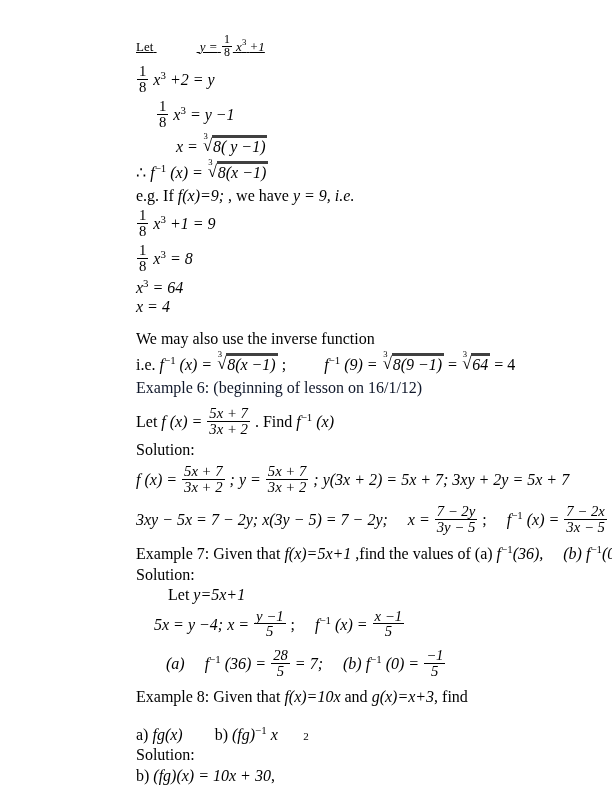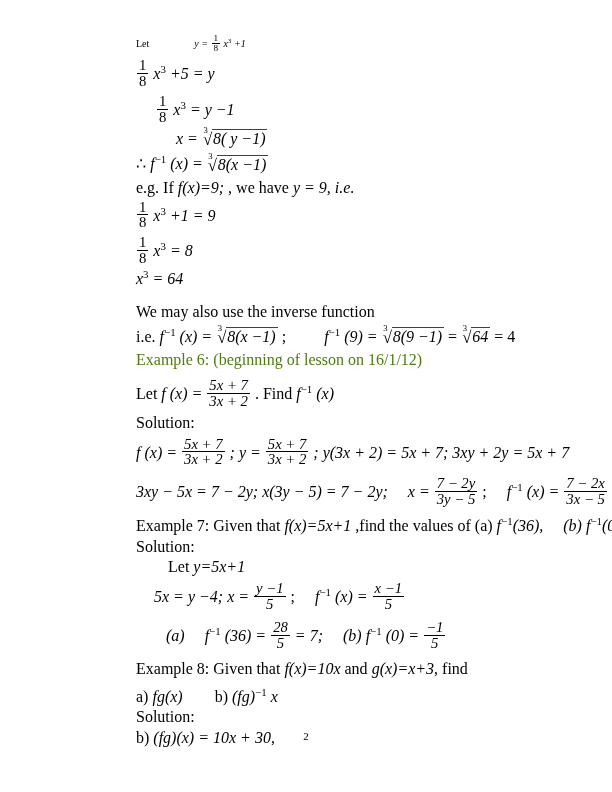--- a/index.html
+++ b/index.html
@@ -21,21 +21,21 @@
     width: 612px;
     height: 792px;
   }
   .content {
     position: absolute;
     left: 136px;
     top: 34px;
     width: 420px;
   }
   .blk { margin: 0; padding: 0; }
-  .red { color: #4d7c0f; }
+  .red { color: #0f172a; }
   .ital { font-style: italic; }
   .math { font-family: "Liberation Serif", serif; font-style: italic; }
 
   
   .frac {
     display: inline-block;
     vertical-align: -0.45em;
     text-align: center;
     line-height: 1.0;
     font-size: 0.92em;
@@ -67,21 +67,21 @@
   }
   .rad > .radidx {
     position: absolute;
     left: 0.5px;
     top: -0.44em;
     font-size: 0.54em;
     font-style: normal;
   }
   .rad > .radbody {
     display: inline-block;
-    border-top: 1px solid #404040;
+    border-top: 3px solid #404040;
     padding: 0 2px 0 1px;
   }
   .sp12 { display: inline-block; width: 12px; }
   .sp24 { display: inline-block; width: 24px; }
   .sp30 { display: inline-block; width: 30px; }
   .sp40 { display: inline-block; width: 40px; }
 
   .row { display: block; white-space: nowrap; }
   .gap { margin-top: 5px; }
   .gap2 { margin-top: 9px; }
@@ -94,39 +94,39 @@
     text-align: center;
     font-size: 11px;
   }
 </style>
 </head>
 <body>
 
 <div class="page">
   <div class="content">
 
-    <div class="row blk" style="font-size:10px;">
+    <div class="row blk" style="font-size:13px;text-decoration:underline;">
       <span>Let</span>
       <span class="sp40"></span>
       <span class="math">y =</span>
       <span class="frac">
         <span class="num">1</span>
         <span class="den">8</span>
       </span>
       <span class="math">x</span><span class="sup">3</span>
       <span class="math">+1</span>
     </div>
 
     <div class="row blk gap">
       <span class="frac">
         <span class="num">1</span>
         <span class="den">8</span>
       </span>
       <span class="math">x</span><span class="sup">3</span>
-      <span class="math">+5 = y</span>
+      <span class="math">+2 = y</span>
     </div>
 
     <div class="row blk gap" style="padding-left:20px;">
       <span class="frac">
         <span class="num">1</span>
         <span class="den">8</span>
       </span>
       <span class="math">x</span><span class="sup">3</span>
       <span class="math">= y −1</span>
     </div>
@@ -172,20 +172,23 @@
       </span>
       <span class="math">x</span><span class="sup">3</span>
       <span class="math">= 8</span>
     </div>
 
     <div class="row blk" style="margin-top:3px;">
       <span class="math">x</span><span class="sup">3</span>
       <span class="math">= 64</span>
     </div>
 
+    <div class="row blk" style="margin-top:1px;">
+      <span class="math">x = 4</span>
+    </div>
 
     <div class="row blk" style="margin-top:14px;">We may also use the inverse function</div>
 
     <div class="row blk gap">
       <span>i.e. </span>
       <span class="math">f</span><span class="sup">−1</span>
       <span class="math">(x) =</span>
       <span class="rad">
         <span class="radidx">3</span>
         <span class="radsign">√</span>
@@ -307,21 +310,21 @@
       <span class="frac">
         <span class="num math">−1</span>
         <span class="den math">5</span>
       </span>
     </div>
 
     <div class="row blk gap2">
       <span>Example 8: Given that </span><span class="ital">f(x)=10x</span><span> and </span><span class="ital">g(x)=x+3</span><span>, find</span>
     </div>
 
-    <div class="row blk" style="margin-top:8px;">
+    <div class="row blk" style="margin-top:18px;">
       <span>a)</span>
       <span class="math">fg</span><span class="math">(x)</span>
       <span class="sp24"></span>
       <span>b)</span>
       <span class="math">(fg)</span><span class="sup">−1</span><span class="math"> x</span>
     </div>
 
     <div class="row blk" style="margin-top:2px;">Solution:</div>
 
 

